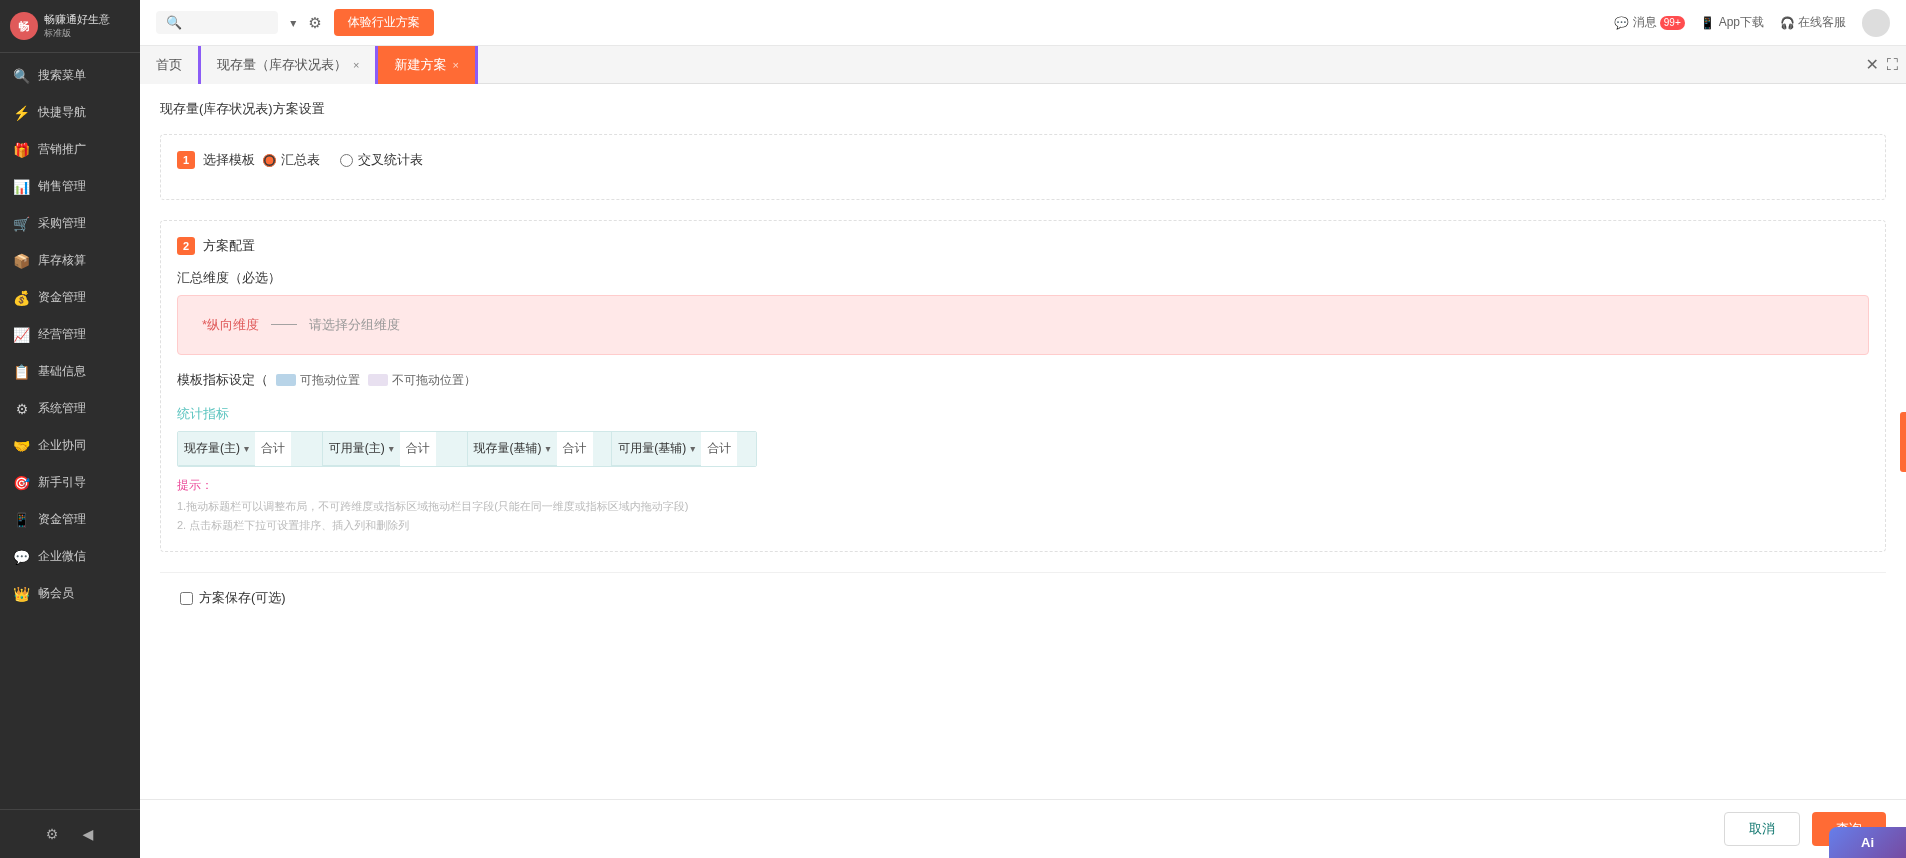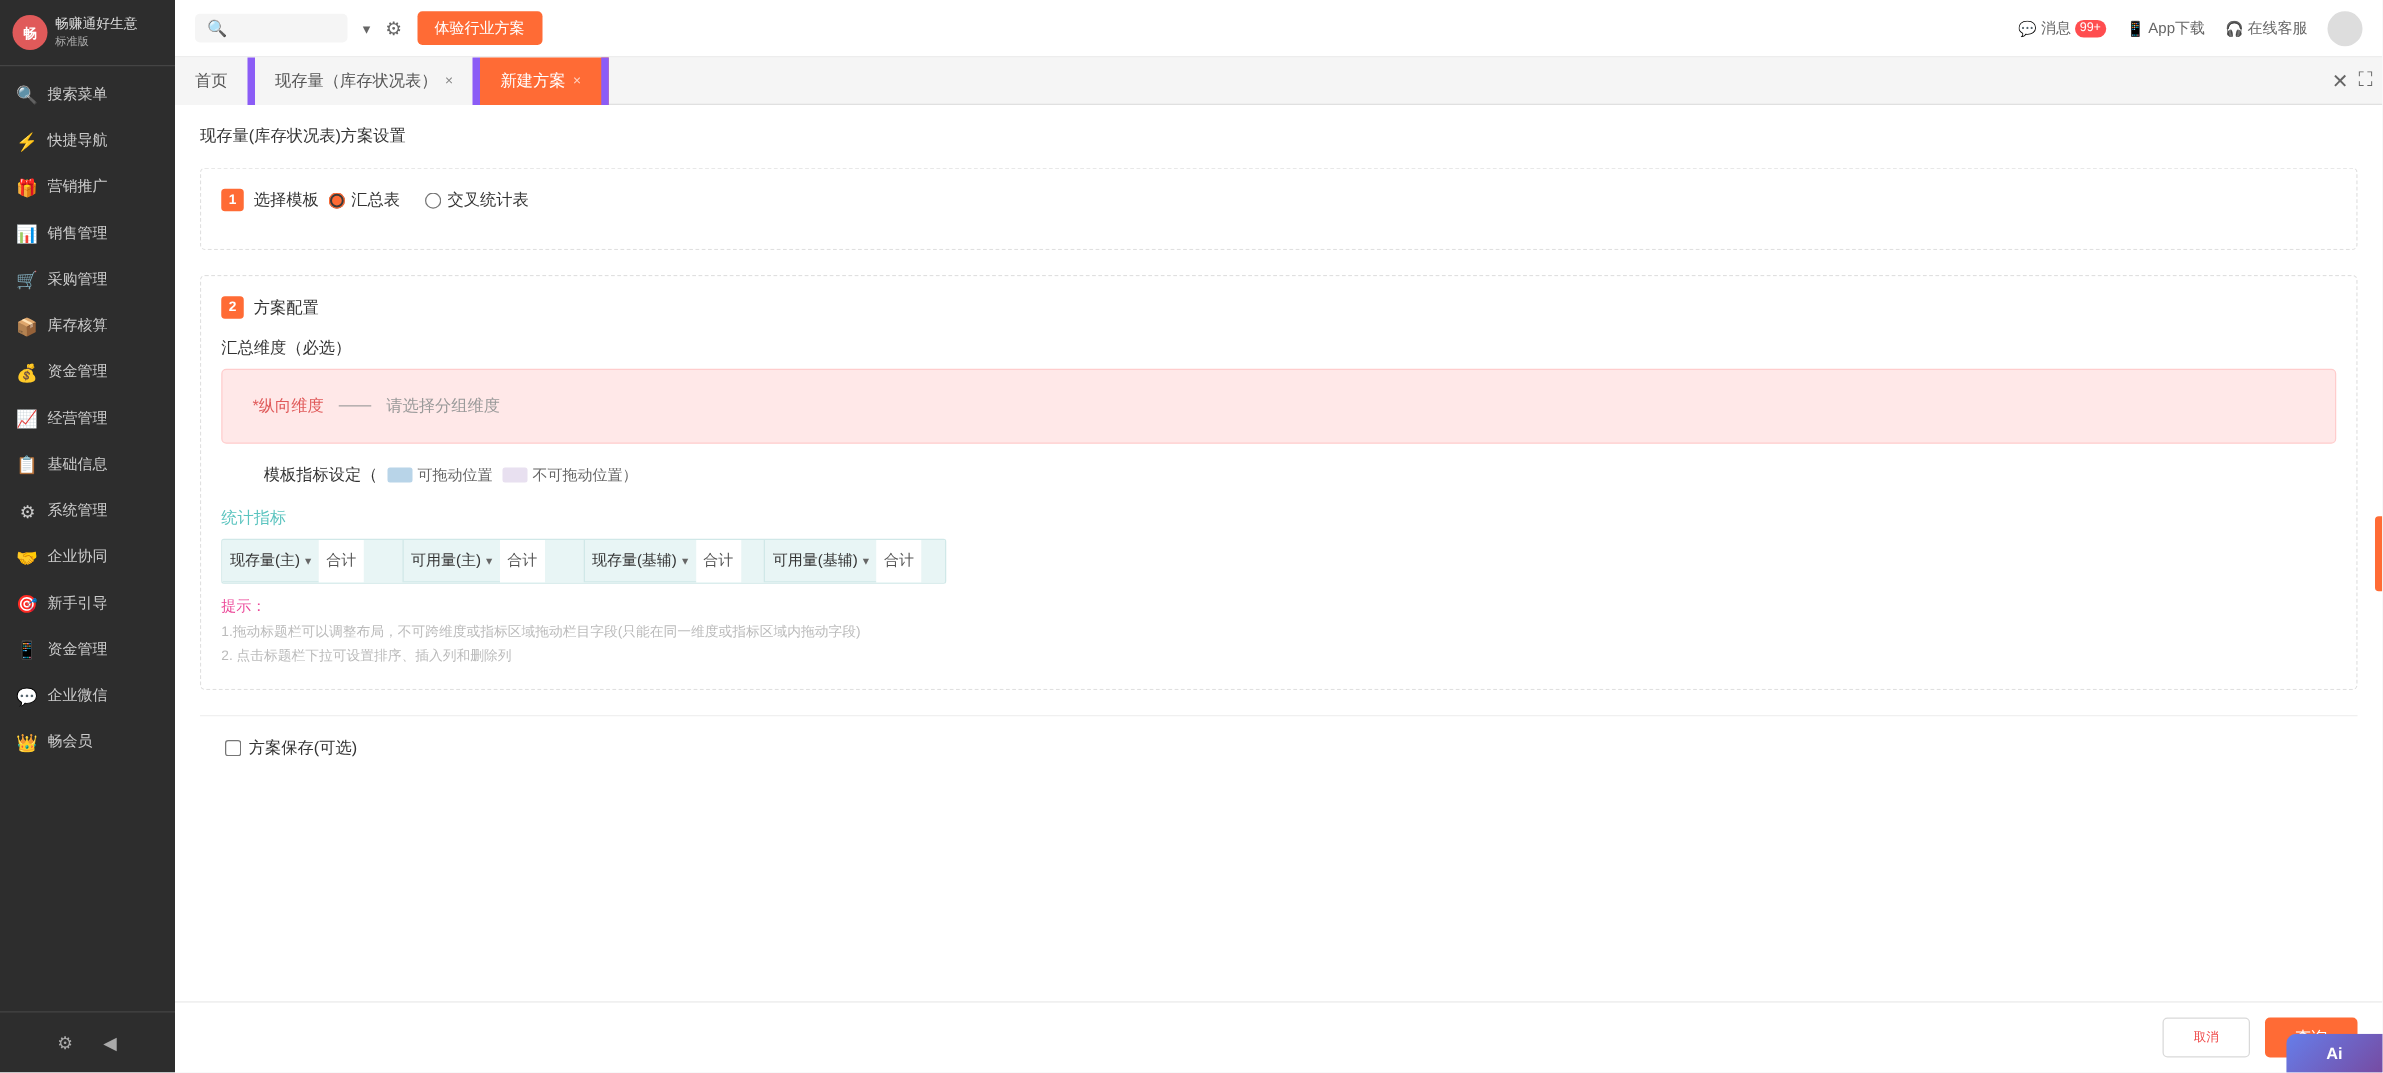--- a/index.html
+++ b/index.html
@@ -131,21 +131,21 @@
     }
     .tab {
       height: 38px;
       display: flex;
       align-items: center;
       padding: 0 16px;
       font-size: 13px;
       cursor: pointer;
       color: #555;
       gap: 6px;
-      border-right: 6px solid #8b5cf6;
+      border-right: 3px solid #8b5cf6;
       background: #f5f5f5;
     }
     .tab.active {
       background: #ff6b35;
       color: white;
     }
     .tab-close {
       font-size: 11px;
       opacity: 0.7;
       cursor: pointer;
@@ -255,21 +255,20 @@
     .indicator-settings {
       margin-bottom: 16px;
     }
     .indicator-settings-label {
       font-size: 13px;
       color: #333;
       margin-bottom: 10px;
       display: flex;
       align-items: center;
       gap: 8px;
-      margin-left: 34px;
     }
     .legend-item {
       display: flex; align-items: center; gap: 4px;
       font-size: 12px; color: #666;
     }
     .legend-box {
       width: 20px; height: 12px; border-radius: 2px;
     }
     .legend-box.draggable { background: #b8d4e8; }
     .legend-box.non-draggable { background: #e8e0f0; }
@@ -345,22 +344,22 @@
       display: flex;
       justify-content: flex-end;
       gap: 12px;
       flex-shrink: 0;
     }
     .btn-cancel {
       padding: 7px 24px;
       border: 1px solid #d9d9d9;
       background: #fff;
       border-radius: 4px;
-      font-size: 10px;
-      color: #ef4444;
+      font-size: 13px;
+      color: #0f766e;
       cursor: pointer;
     }
     .btn-query {
       padding: 7px 24px;
       border: none;
       background: #ff6b35;
       border-radius: 4px;
       font-size: 13px;
       color: #fff;
       cursor: pointer;

